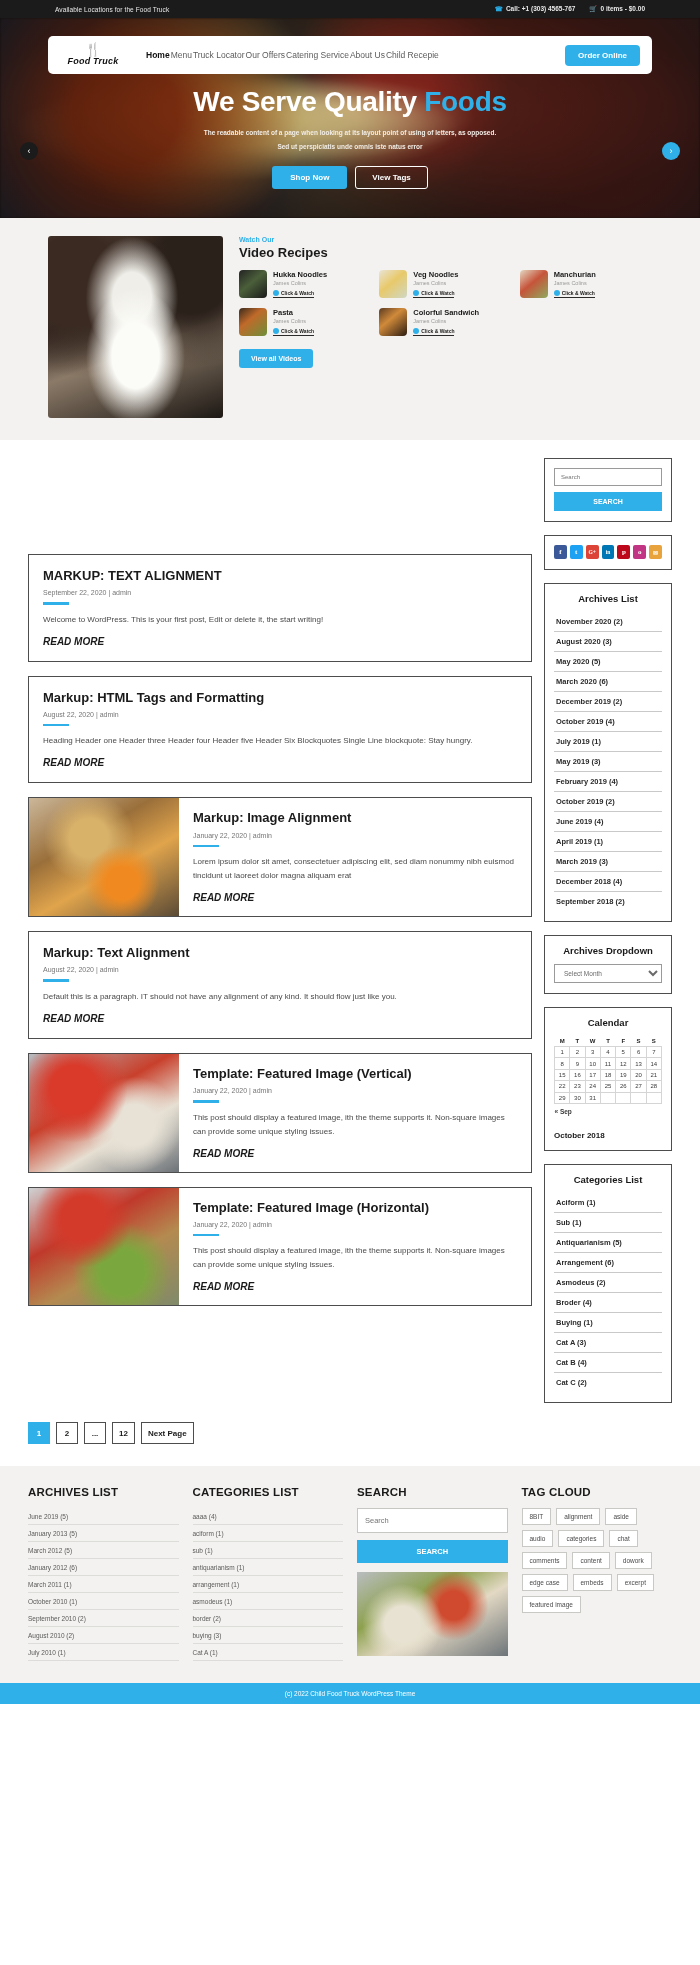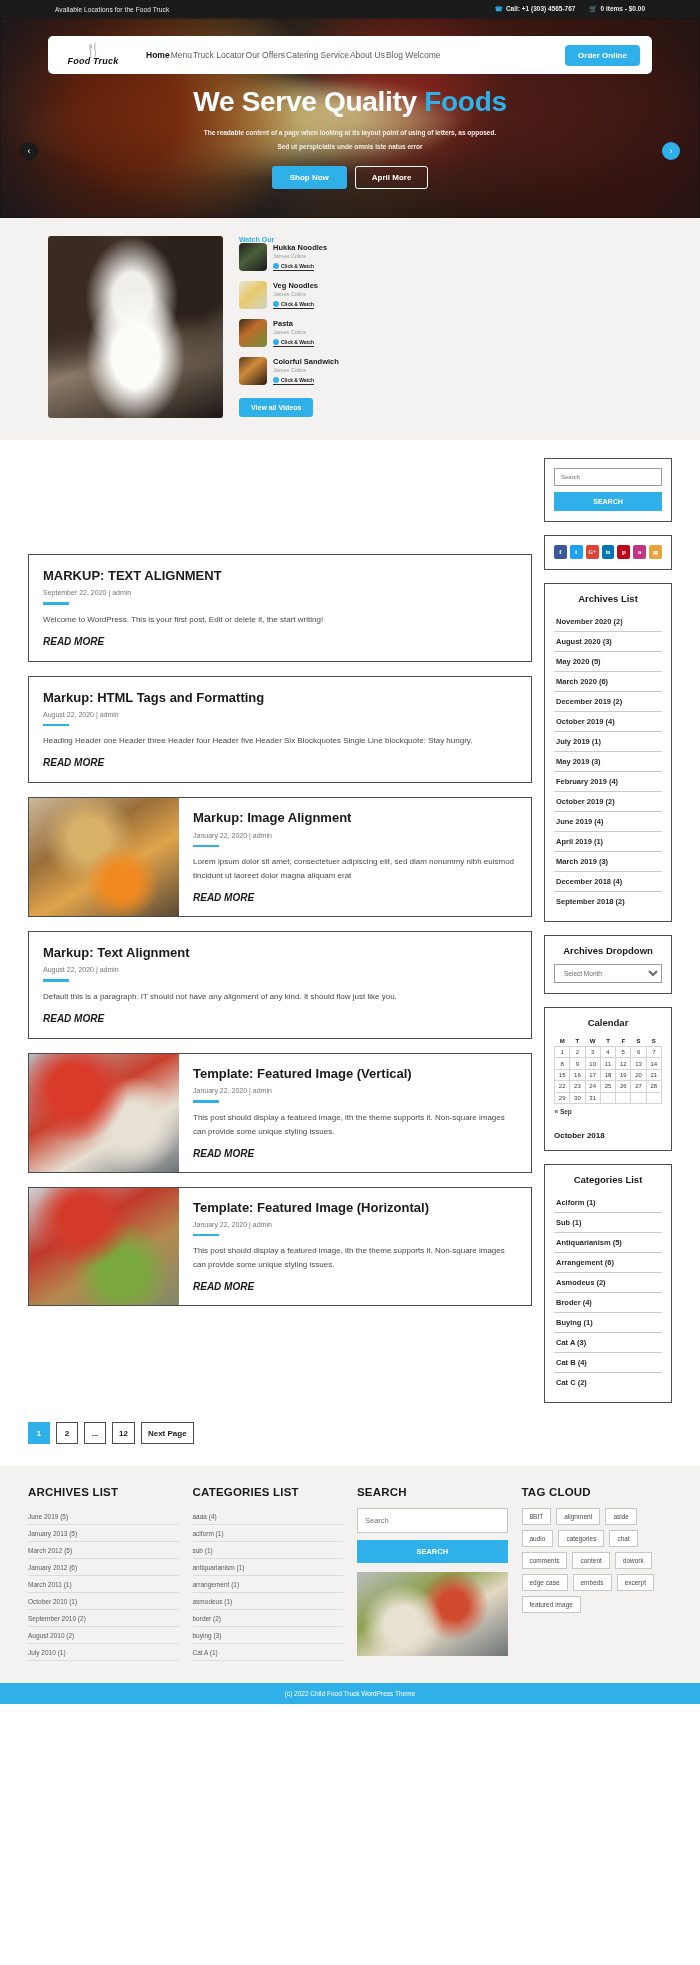--- a/index.html
+++ b/index.html
@@ -102,21 +102,21 @@
       radial-gradient(ellipse at 50% 66%, #fbfbf7 0 19%, transparent 40%),
       radial-gradient(ellipse at 48% 34%, #efeee8 0 15%, transparent 36%),
       radial-gradient(circle at 16% 24%, #3a2a22 0 22%, transparent 48%),
       radial-gradient(circle at 82% 20%, #2b211b 0 20%, transparent 46%),
       linear-gradient(160deg,#6b5a4c 0%, #2a211c 38%, #8b7a68 60%, #1d1814 100%);
     filter: blur(.4px);
   }
   .vright { flex: 1; }
   .watch-our { color: #30b0e8; font-size: 7px; font-weight: bold; }
   .vr-title { font-size: 13px; font-weight: bold; color: #1a1a1a; margin: 2px 0 10px; }
-  .vgrid { display: grid; grid-template-columns: 1fr; gap: 10px 8px; }
+  .vgrid { display: grid; grid-template-columns: 1fr 1fr 1fr; gap: 10px 8px; }
   .vitem { display: flex; gap: 6px; align-items: flex-start; }
   .vthumb { width: 28px; height: 28px; border-radius: 4px; flex: none; filter: blur(.3px); }
   .t1 { background: linear-gradient(140deg,#232323,#4b5f3a 45%,#1a1a1a); }
   .t2 { background: linear-gradient(140deg,#2a1c14,#b4531f 50%,#20160f); }
   .t3 { background: linear-gradient(140deg,#3a2a1c,#c06a2a 40%,#6d8f3a); }
   .t4 { background: linear-gradient(140deg,#e9e4d6,#e8c96a 45%,#cfd8c4); }
   .t5 { background: linear-gradient(140deg,#5a3a22,#d08a3a 40%,#2c1d12); }
   .t6 { background: linear-gradient(140deg,#e4d8c2,#c6543a 45%,#8faa5e); }
   .vname { font-size: 7.5px; font-weight: bold; color: #1a1a1a; }
   .vauthor { font-size: 5.5px; color: #9a9a9a; margin-top: 1px; }
@@ -201,62 +201,74 @@
       <div class="fork">🍴</div>
       <div class="lname">Food Truck</div>
     </div>
     <div class="navmenu">
       <a href="#" class="active">Home</a>
       <a href="#">Menu</a>
       <a href="#">Truck Locator</a>
       <a href="#">Our Offers</a>
       <a href="#">Catering Service</a>
       <a href="#">About Us</a>
-      <a href="#">Blog Welcome</a>
+      <a href="#">Child Recepie</a>
     </div>
     <button class="order-btn">Order Online</button>
   </div>
 
   <div class="hero-content">
     <div class="hero-title">
       <span>We Serve Quality</span>
       <span class="hl">Foods</span>
     </div>
     <div class="hero-sub">The readable content of a page when looking at its layout point of using of letters, as opposed. Sed ut perspiciatis unde omnis iste natus error</div>
     <div class="hero-btns">
       <button class="btn-shop">Shop Now</button>
-      <button class="btn-more">April More</button>
+      <button class="btn-more">View Tags</button>
     </div>
   </div>
   <div class="arrow l">‹</div>
   <div class="arrow r">›</div>
 </div>
 
 <div class="videos">
   <div class="vleft">
     <div class="photo"></div>
   </div>
   <div class="vright">
     <div class="watch-our">Watch Our</div>
+    <div class="vr-title">Video Recipes</div>
     <div class="vgrid">
       <div class="vitem">
         <div class="vthumb t1"></div>
         <div>
           <div class="vname">Hukka Noodles</div>
           <div class="vauthor">James Colins</div>
           <div class="vwatch">
               <span class="dot"></span>
               <span class="lbl">Click &amp; Watch</span>
             </div>
         </div>
       </div>
       <div class="vitem">
         <div class="vthumb t4"></div>
         <div>
           <div class="vname">Veg Noodles</div>
+          <div class="vauthor">James Colins</div>
+          <div class="vwatch">
+              <span class="dot"></span>
+              <span class="lbl">Click &amp; Watch</span>
+            </div>
+        </div>
+      </div>
+      <div class="vitem">
+        <div class="vthumb t6"></div>
+        <div>
+          <div class="vname">Manchurian</div>
           <div class="vauthor">James Colins</div>
           <div class="vwatch">
               <span class="dot"></span>
               <span class="lbl">Click &amp; Watch</span>
             </div>
         </div>
       </div>
       <div class="vitem">
         <div class="vthumb t3"></div>
         <div>

